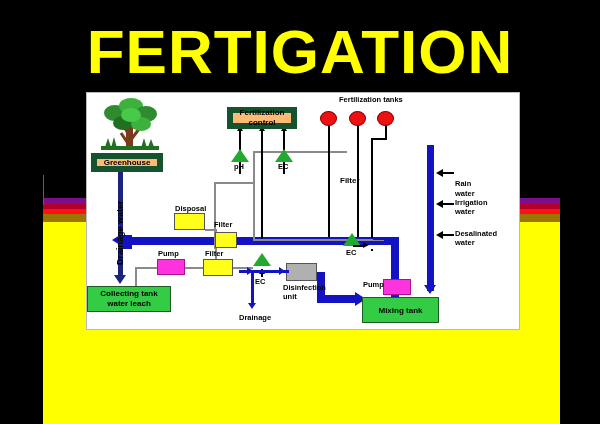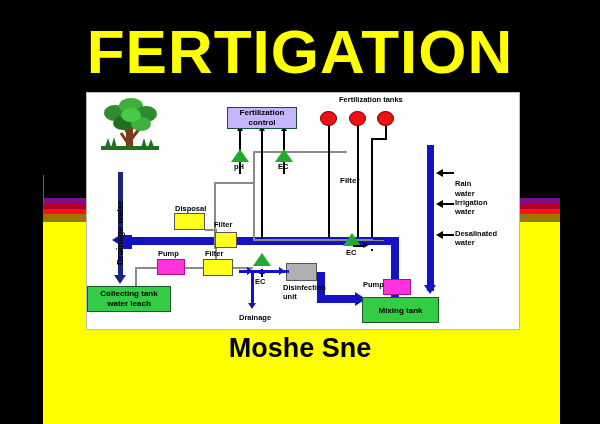--- a/index.html
+++ b/index.html
@@ -26,21 +26,21 @@
 
   
   #author{position:absolute;left:0;top:333px;width:600px;text-align:center;
           color:#000;font-size:27px;font-weight:bold;line-height:30px;}
 
   
   #diagram{position:absolute;left:86px;top:92px;width:432px;height:236px;background:#fff;
            border:1px solid #bbbbbb;overflow:hidden;}
   #diagram *{box-sizing:border-box;}
 
-  .box{position:absolute;background:#c4b5fd;border:1px solid #14532d;
+  .box{position:absolute;background:#fdba74;border:6px solid #14532d;
        display:flex;align-items:center;justify-content:center;
        font-size:8px;font-weight:bold;color:#000;text-align:center;line-height:9px;}
   .yellowbox{background:#ffff1a;border:1px solid #555;}
   .greenbox{background:#33cc44;border:1px solid #1a5c22;}
   .magentabox{background:#ff33dd;border:1px solid #aa118e;}
   .graybox{background:#b0b0b0;border:1px solid #555;}
 
   .lbl{position:absolute;font-size:7.5px;font-weight:bold;color:#000;line-height:8.5px;white-space:nowrap;}
   .lbl.wrap{white-space:normal;}
 
@@ -173,20 +173,23 @@
     <div class="tri" style="left:256px;top:140px;"></div>
     <div class="ahUsm" style="left:172px;top:176px;"></div>
     <div class="blk" style="left:174px;top:176px;width:2px;height:8px;"></div>
     <div class="ahRsm" style="left:276px;top:149px;"></div>
     <div class="blk" style="left:266px;top:152px;width:12px;height:1.5px;"></div>
 
     <div class="tank" style="left:233px;top:18px;"></div>
     <div class="tank" style="left:262px;top:18px;"></div>
     <div class="tank" style="left:290px;top:18px;"></div>
 
+    <div class="box" style="left:4px;top:60px;width:72px;height:19px;">
+      <span>Greenhouse</span>
+    </div>
 
     <div class="box" style="left:140px;top:14px;width:70px;height:22px;line-height:10px;">
       <span>Fertilization<br>control</span>
     </div>
 
     <div class="box yellowbox" style="left:128px;top:139px;width:22px;height:16px;"></div>
 
     <div class="box yellowbox" style="left:87px;top:120px;width:31px;height:17px;"></div>
 
     <div class="box magentabox" style="left:70px;top:166px;width:28px;height:16px;"></div>
@@ -241,15 +244,14 @@
 
     <div class="pipe" style="left:186px;top:177px;width:16px;height:2.5px;"></div>
     <div class="ahRb" style="left:192px;top:174px;"></div>
     <div class="pipe" style="left:152px;top:177px;width:36px;height:2.5px;"></div>
     <div class="ahRb" style="left:160px;top:174px;"></div>
     <div class="pipe" style="left:164px;top:177px;width:2.5px;height:36px;"></div>
     <div class="ahDb" style="left:161px;top:210px;"></div>
 
   </div>
 
-  <div id="author">Moshe Sne</div>
 
 </div>
 
 </body></html>

